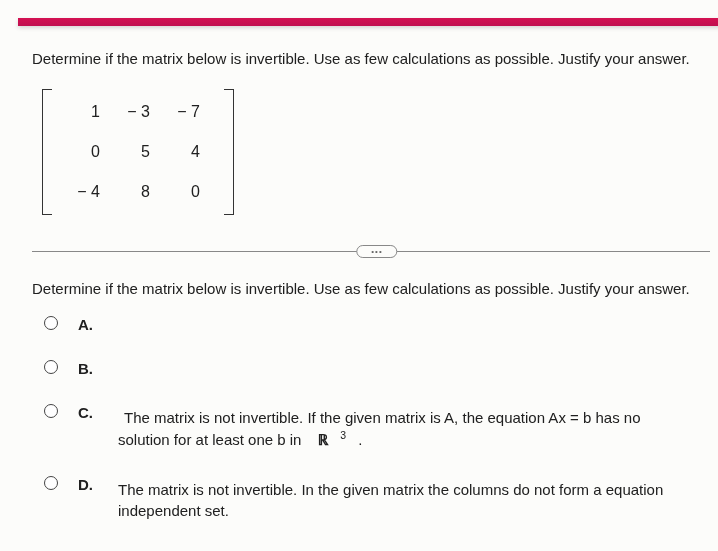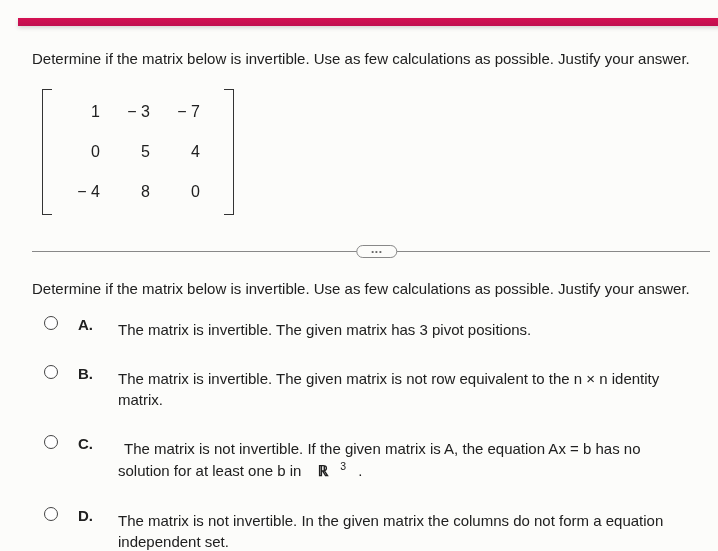--- a/index.html
+++ b/index.html
@@ -133,27 +133,25 @@
     <button class="more-btn">•••</button>
   </div>
 
   <div class="question-text">Determine if the matrix below is invertible. Use as few calculations as possible. Justify your answer.</div>
 
   <div class="options">
 
     <div class="option">
       <div class="radio"></div>
       <span class="opt-label">A.</span>
-      <span class="opt-text">The matrix is invertible. The given matrix has 3 pivot positions.</span>
     </div>
 
     <div class="option">
       <div class="radio"></div>
       <span class="opt-label">B.</span>
-      <span class="opt-text">The matrix is invertible. The given matrix is not row equivalent to the n × n identity matrix.</span>
     </div>
 
     <div class="option">
       <div class="radio"></div>
       <span class="opt-label">C.</span>
       <span class="opt-text"><span>The matrix is not invertible. If the given matrix is A, the equation Ax = b has no solution for at least one b in </span><span class="bold-R">ℝ</span><sup>3</sup><span>.</span></span>
     </div>
 
     <div class="option">
       <div class="radio"></div>

